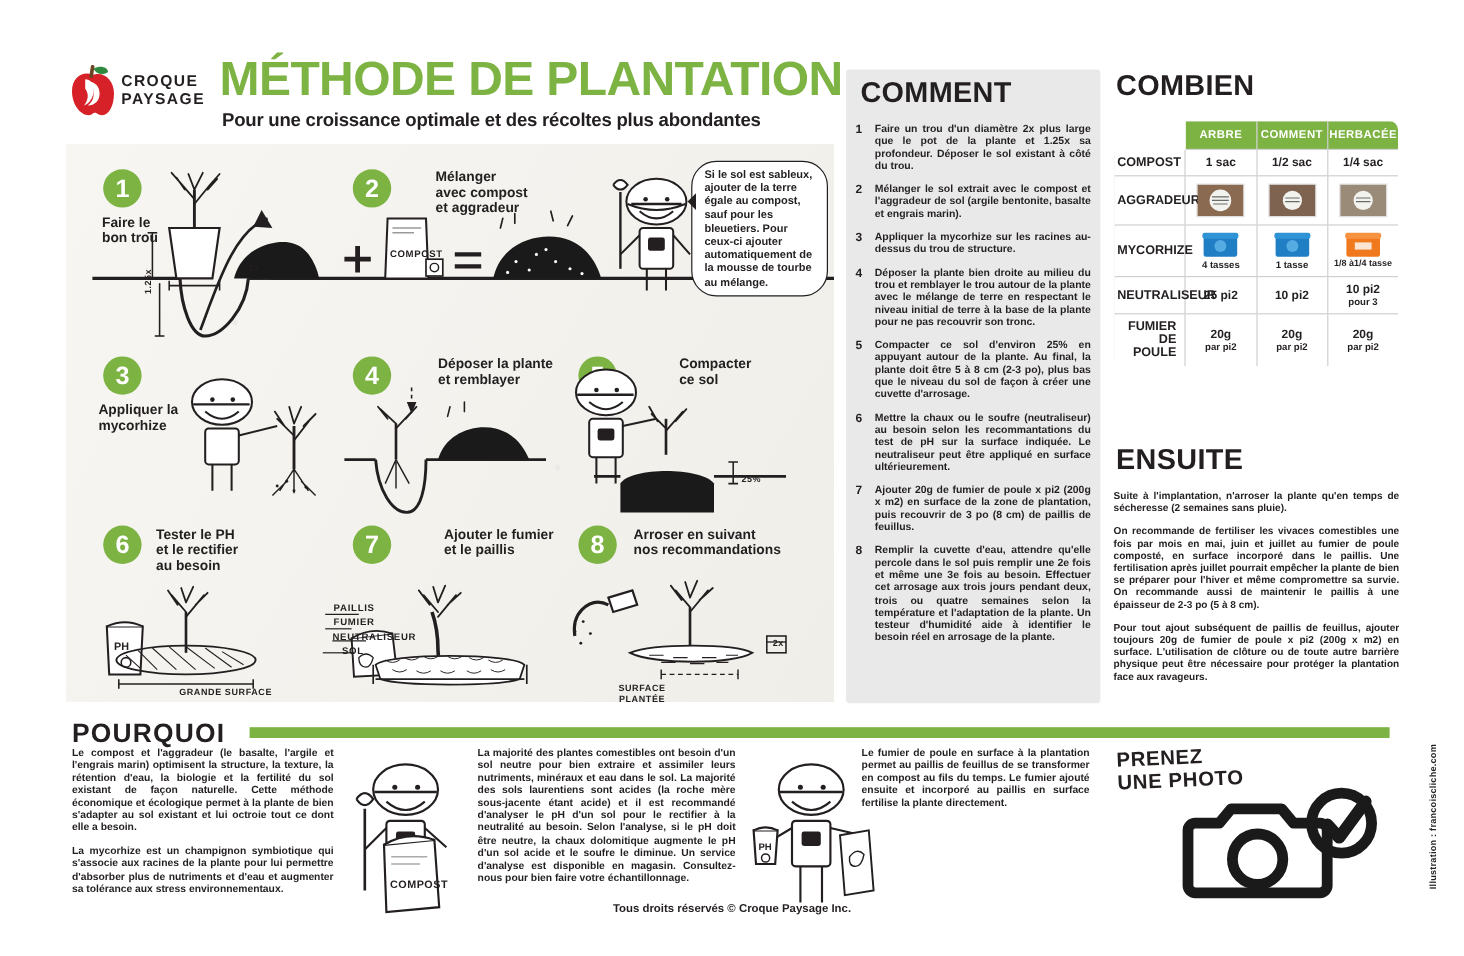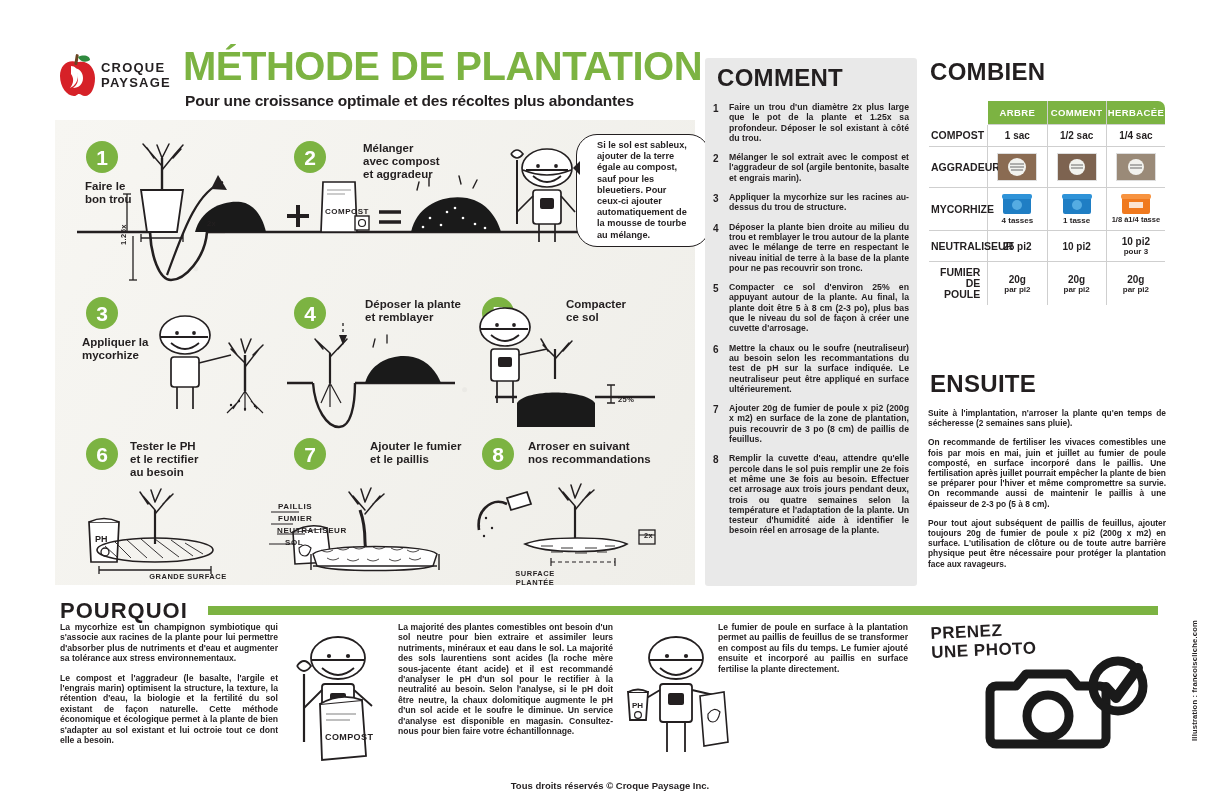--- a/index.html
+++ b/index.html
@@ -32,21 +32,21 @@
       radial-gradient(circle at 22% 32%, rgba(0,0,0,.035) 0 2px, transparent 3px),
       radial-gradient(circle at 64% 58%, rgba(0,0,0,.03) 0 2px, transparent 3px),
       radial-gradient(circle at 85% 18%, rgba(0,0,0,.03) 0 2px, transparent 3px),
       linear-gradient(120deg,#f7f6f2,#efeee9);}
   .step-badge{position:absolute;width:32px;height:32px;border-radius:50%;
     background:#7cb342;color:#fff;font-size:21px;font-weight:bold;
     display:flex;align-items:center;justify-content:center;line-height:1;}
   .step-label{position:absolute;font-size:11.5px;font-weight:bold;line-height:13px;
     color:#231f20;white-space:pre-line;}
   .callout{position:absolute;border:1.6px solid #231f20;border-radius:21px;
-    background:#fff;padding:5px 20px;font-size:9.2px;line-height:11.2px;
+    background:#fff;padding:5px 10px;font-size:9.2px;line-height:11.2px;
     font-weight:bold;color:#231f20;}
   .callout:after{content:"";position:absolute;left:-11px;top:26px;width:0;height:0;
     border:7px solid transparent;border-right-color:#231f20;}
   .tiny{position:absolute;font-size:7.5px;font-weight:bold;letter-spacing:.4px;color:#231f20;}
   .tinylbl{position:absolute;font-size:8px;font-weight:bold;letter-spacing:.6px;color:#231f20;}
   .surf-lbl{position:absolute;font-size:7.5px;font-weight:bold;letter-spacing:.5px;
     text-align:center;color:#231f20;line-height:9px;}
 
   
   .comment{position:absolute;left:705px;top:58px;width:212px;height:528px;
@@ -93,21 +93,21 @@
   .c2{left:398px;width:215px;}
   .c3{left:718px;width:190px;}
 
   
   .photo{position:absolute;left:928px;top:622px;width:238px;height:140px;}
   .photo-title{position:absolute;left:2px;top:2px;font-size:17px;font-weight:bold;
     line-height:19px;color:#231f20;letter-spacing:.5px;white-space:pre-line;
     transform:rotate(-2.5deg);transform-origin:left top;}
   .credit{position:absolute;left:1190px;top:620px;font-size:7.6px;font-weight:bold;
     color:#231f20;writing-mode:vertical-rl;transform:rotate(180deg);letter-spacing:.2px;}
-  .footer{position:absolute;left:0;top:780px;width:1220px;text-align:center;
+  .footer{position:absolute;left:0;top:752px;width:1220px;text-align:center;
     font-size:9.5px;font-weight:bold;color:#231f20;}
   svg{display:block;overflow:visible;}
 </style>
 </head>
 <body>
 
 <div class="page">
 
   <div class="header">
     <div class="logo">
@@ -501,22 +501,22 @@
     <span class="col-head">ENSUITE</span>
     <p>Suite à l'implantation, n'arroser la plante qu'en temps de sécheresse (2 semaines sans pluie).</p>
     <p>On recommande de fertiliser les vivaces comestibles une fois par mois en mai, juin et juillet au fumier de poule composté, en surface incorporé dans le paillis. Une fertilisation après juillet pourrait empêcher la plante de bien se préparer pour l'hiver et même compromettre sa survie. On recommande aussi de maintenir le paillis à une épaisseur de 2-3 po (5 à 8 cm).</p>
     <p>Pour tout ajout subséquent de paillis de feuillus, ajouter toujours 20g de fumier de poule x pi2 (200g x m2) en surface. L'utilisation de clôture ou de toute autre barrière physique peut être nécessaire pour protéger la plantation face aux ravageurs.</p>
   </div>
 
   <div class="pq-head">POURQUOI</div>
   <div class="pq-rule"></div>
 
   <div class="pq-col c1">
+    <p>Le compost et l'aggradeur (le basalte, l'argile et l'engrais marin) optimisent la structure, la texture, la rétention d'eau, la biologie et la fertilité du sol existant de façon naturelle. Cette méthode économique et écologique permet à la plante de bien s'adapter au sol existant et lui octroie tout ce dont elle a besoin.</p>
     <p>La mycorhize est un champignon symbiotique qui s'associe aux racines de la plante pour lui permettre d'absorber plus de nutriments et d'eau et augmenter sa tolérance aux stress environnementaux.</p>
-    <p>Le compost et l'aggradeur (le basalte, l'argile et l'engrais marin) optimisent la structure, la texture, la rétention d'eau, la biologie et la fertilité du sol existant de façon naturelle. Cette méthode économique et écologique permet à la plante de bien s'adapter au sol existant et lui octroie tout ce dont elle a besoin.</p>
   </div>
   <div class="pq-col c2">
     <p>La majorité des plantes comestibles ont besoin d'un sol neutre pour bien extraire et assimiler leurs nutriments, minéraux et eau dans le sol. La majorité des sols laurentiens sont acides (la roche mère sous-jacente étant acide) et il est recommandé d'analyser le pH d'un sol pour le rectifier à la neutralité au besoin. Selon l'analyse, si le pH doit être neutre, la chaux dolomitique augmente le pH d'un sol acide et le soufre le diminue. Un service d'analyse est disponible en magasin. Consultez-nous pour bien faire votre échantillonnage.</p>
   </div>
   <div class="pq-col c3">
     <p>Le fumier de poule en surface à la plantation permet au paillis de feuillus de se transformer en compost au fils du temps. Le fumier ajouté ensuite et incorporé au paillis en surface fertilise la plante directement.</p>
   </div>
 
   <svg style="position:absolute;left:286px;top:630px;width:100px;height:132px;" viewBox="0 0 100 132">
     <g stroke="#231f20" stroke-width="1.8" fill="#fff">

